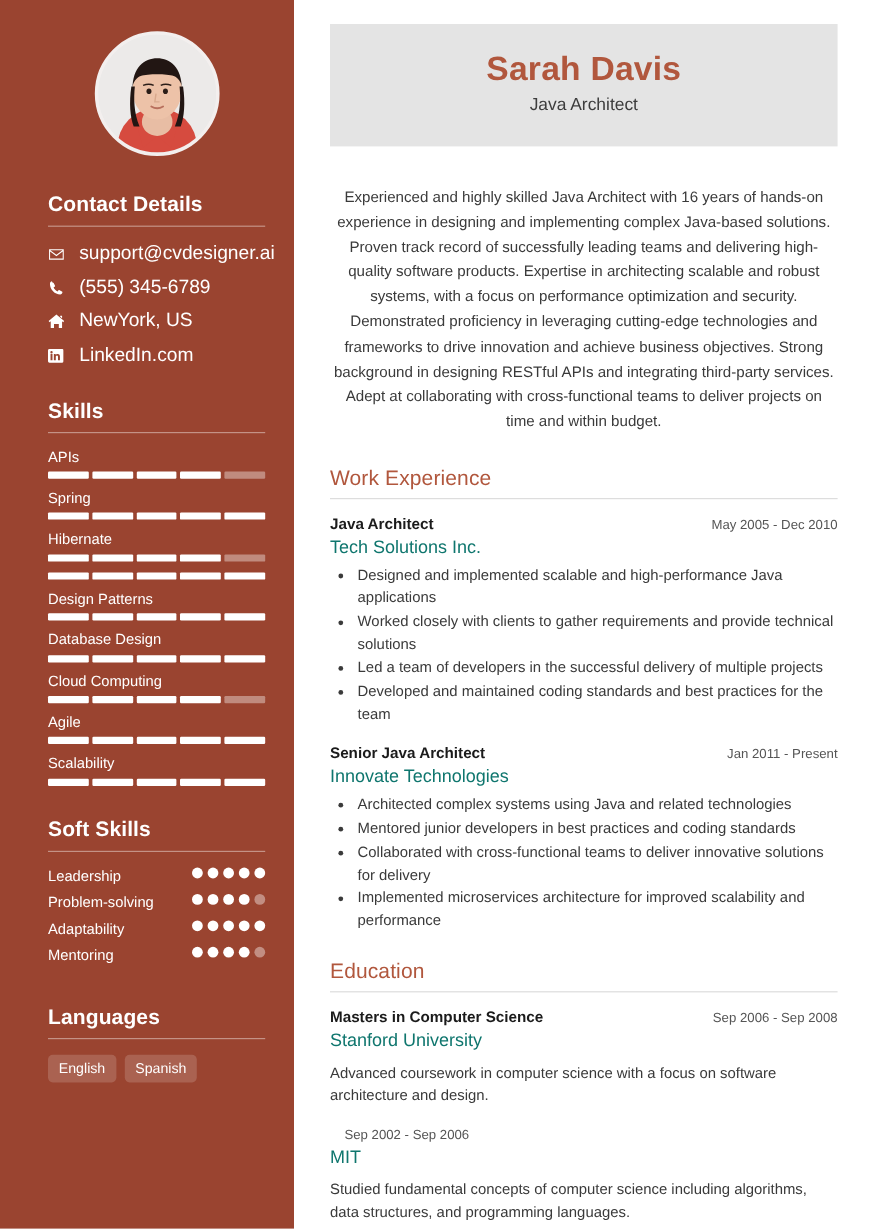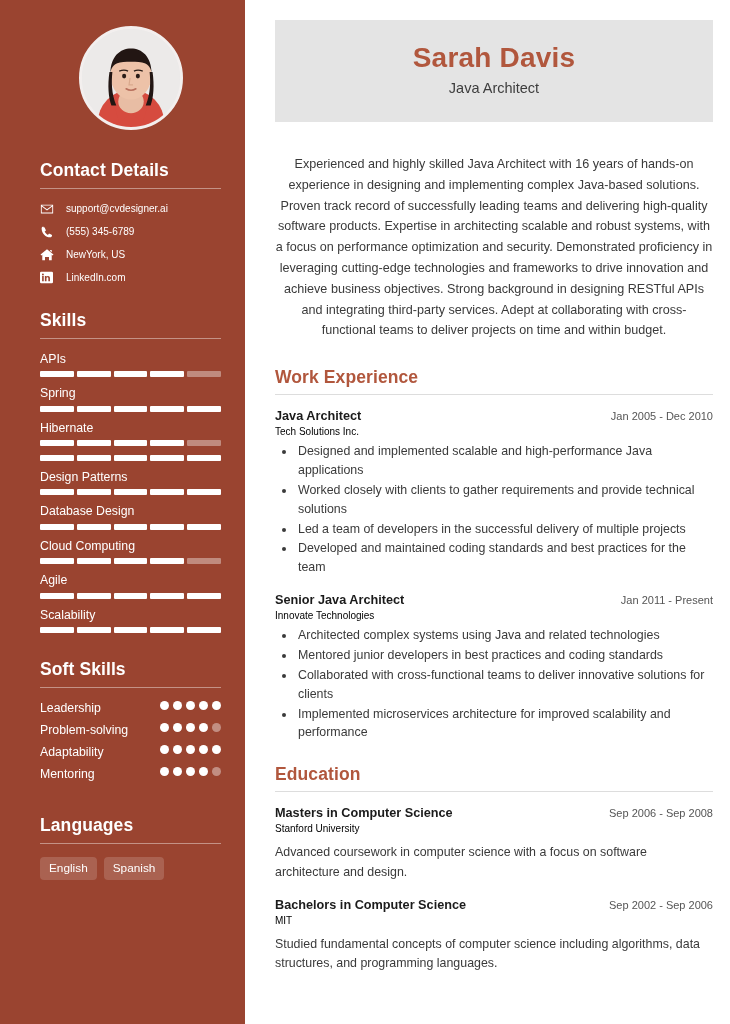--- a/index.html
+++ b/index.html
@@ -60,23 +60,22 @@
     height: 1px;
     background: rgba(255,255,255,0.42);
     margin-bottom: 13px;
   }
   .section { margin-bottom: 26px; }
 
   
   .contact-list { margin-top: 2px; }
   .contact-row {
     display: flex;
-    align-items: center;
     margin-bottom: 9px;
-    font-size: 10px;
+    font-size: 16px;
     color: #ffffff;
   }
   .contact-ico {
     width: 19px;
     min-width: 19px;
     display: flex;
     align-items: center;
     justify-content: flex-start;
     margin-right: 7px;
   }
@@ -128,21 +127,21 @@
     padding: 4px 9px;
     font-size: 11.8px;
     color: #ffffff;
     line-height: 1.3;
   }
 
   
   .main {
     flex: 1;
     box-sizing: border-box;
-    padding: 20px 17px 10px 30px;
+    padding: 20px 32px 10px 30px;
     background: #ffffff;
   }
   .name-banner {
     background: #e4e4e4;
     text-align: center;
     padding: 23px 10px 25px 10px;
     margin-bottom: 32px;
   }
   .cand-name {
     color: #b1573d;
@@ -160,21 +159,21 @@
   .summary {
     font-size: 12.6px;
     color: #3a3a3a;
     line-height: 1.65;
     margin-bottom: 26px;
     text-align: center;
   }
   .main-heading {
     color: #b1573d;
     font-size: 17.5px;
-    font-weight: bold;
+    font-weight: normal;
     margin: 0 0 6px 0;
     letter-spacing: .1px;
   }
   .main-rule {
     height: 1px;
     background: #dddddd;
     margin-bottom: 13px;
   }
   .main-section { margin-bottom: 22px; }
 
@@ -192,22 +191,22 @@
     line-height: 1.35;
   }
   .entry-date {
     font-size: 11px;
     color: #555555;
     white-space: nowrap;
     padding-left: 12px;
     line-height: 1.35;
   }
   .entry-org {
-    font-size: 10px;
-    color: #000000;
+    font-size: 15px;
+    color: #0f766e;
     line-height: 1.4;
     margin-bottom: 2px;
   }
   .bullets {
     margin: 3px 0 0 0;
     padding-left: 21px;
   }
   .bullets li {
     font-size: 12.4px;
     color: #3a3a3a;
@@ -458,61 +457,60 @@
 
     <div class="summary">Experienced and highly skilled Java Architect with 16 years of hands-on experience in designing and implementing complex Java-based solutions. Proven track record of successfully leading teams and delivering high-quality software products. Expertise in architecting scalable and robust systems, with a focus on performance optimization and security. Demonstrated proficiency in leveraging cutting-edge technologies and frameworks to drive innovation and achieve business objectives. Strong background in designing RESTful APIs and integrating third-party services. Adept at collaborating with cross-functional teams to deliver projects on time and within budget.</div>
 
     <section class="main-section">
       <div class="main-heading">Work Experience</div>
       <div class="main-rule"></div>
       <div id="work-list">
           <div class="entry">
             <div class="entry-top">
               <span class="entry-role">Java Architect</span>
-              <span class="entry-date">Jan 2005 - Dec 2010</span>
+              <span class="entry-date">May 2005 - Dec 2010</span>
             </div>
             <div class="entry-org">Tech Solutions Inc.</div>
             <ul class="bullets">
               <li>Designed and implemented scalable and high-performance Java applications</li>
               <li>Worked closely with clients to gather requirements and provide technical solutions</li>
               <li>Led a team of developers in the successful delivery of multiple projects</li>
               <li>Developed and maintained coding standards and best practices for the team</li>
             </ul>
           </div>
           <div class="entry">
             <div class="entry-top">
               <span class="entry-role">Senior Java Architect</span>
               <span class="entry-date">Jan 2011 - Present</span>
             </div>
             <div class="entry-org">Innovate Technologies</div>
             <ul class="bullets">
               <li>Architected complex systems using Java and related technologies</li>
               <li>Mentored junior developers in best practices and coding standards</li>
-              <li>Collaborated with cross-functional teams to deliver innovative solutions for clients</li>
+              <li>Collaborated with cross-functional teams to deliver innovative solutions for delivery</li>
               <li>Implemented microservices architecture for improved scalability and performance</li>
             </ul>
           </div>
         </div>
     </section>
 
     <section class="main-section">
       <div class="main-heading">Education</div>
       <div class="main-rule"></div>
       <div id="education-list">
           <div class="entry">
             <div class="entry-top">
               <span class="entry-role">Masters in Computer Science</span>
               <span class="entry-date">Sep 2006 - Sep 2008</span>
             </div>
             <div class="entry-org">Stanford University</div>
             <div class="entry-desc">Advanced coursework in computer science with a focus on software architecture and design.</div>
           </div>
           <div class="entry">
             <div class="entry-top">
-              <span class="entry-role">Bachelors in Computer Science</span>
               <span class="entry-date">Sep 2002 - Sep 2006</span>
             </div>
             <div class="entry-org">MIT</div>
             <div class="entry-desc">Studied fundamental concepts of computer science including algorithms, data structures, and programming languages.</div>
           </div>
         </div>
     </section>
 
   </main>
 </div>

